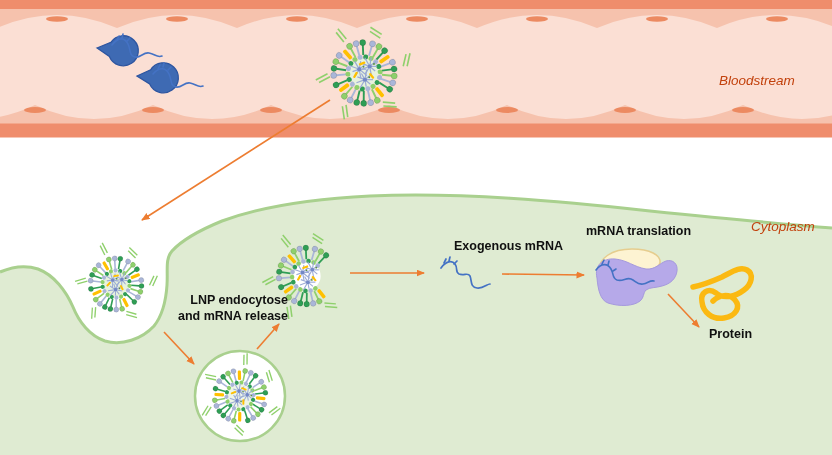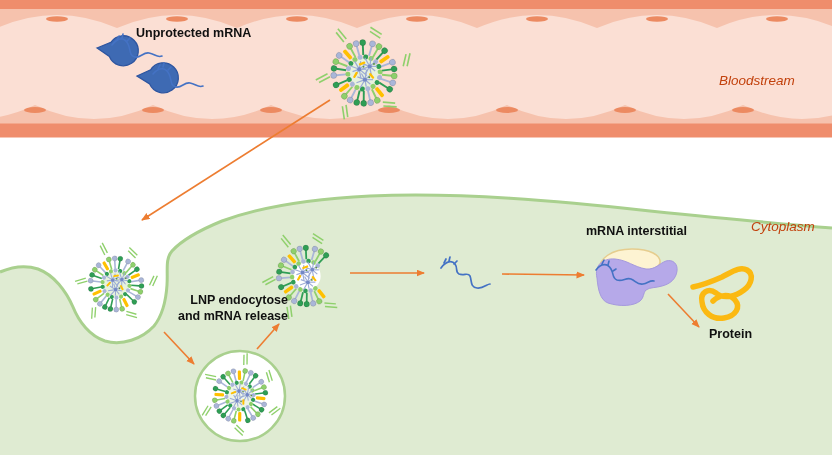--- a/index.html
+++ b/index.html
@@ -814,22 +814,22 @@
       <path d="M596,270 C602,262 608,264 611,269 C614,274 612,278 617,280 C623,282 626,277 631,279 C636,281 637,285 643,284 C648,283 650,280 654,281"></path>
       <path d="M602,264 l2,-4 M608,265 l1,-4 M613,271 l3,-2"></path>
     </g>
   </g>
 
   <path d="M693,287 C703,285 713,281 722,277 C732,272 740,266 747,270 C754,274 752,284 744,290
        C735,297 723,299 716,293 C708,287 700,293 702,302 C703,312 712,320 724,318
        C736,316 741,307 735,300 C729,293 719,295 713,301" fill="none" stroke="#fbb912" stroke-width="5.5" stroke-linecap="round" stroke-linejoin="round"></path>
 </svg>
 
-<div class="lbl" style="left:136px;top:26px">Unprotected mRNA</div>
 <div class="lbl-italic" style="left:719px;top:73px">Bloodstream</div>
 <div class="lbl lbl-center" style="left:156px;top:292px;width:132px">
   <span>LNP endocytose</span>
   <span>and mRNA release</span>
 </div>
-<div class="lbl" style="left:586px;top:224px">mRNA interstitial</div>
+<div class="lbl" style="left:454px;top:239px">Exogenous mRNA</div>
+<div class="lbl" style="left:586px;top:224px">mRNA translation</div>
 <div class="lbl-italic" style="left:751px;top:219px">Cytoplasm</div>
 <div class="lbl" style="left:709px;top:327px">Protein</div>
 </div>
 
 </body></html>

